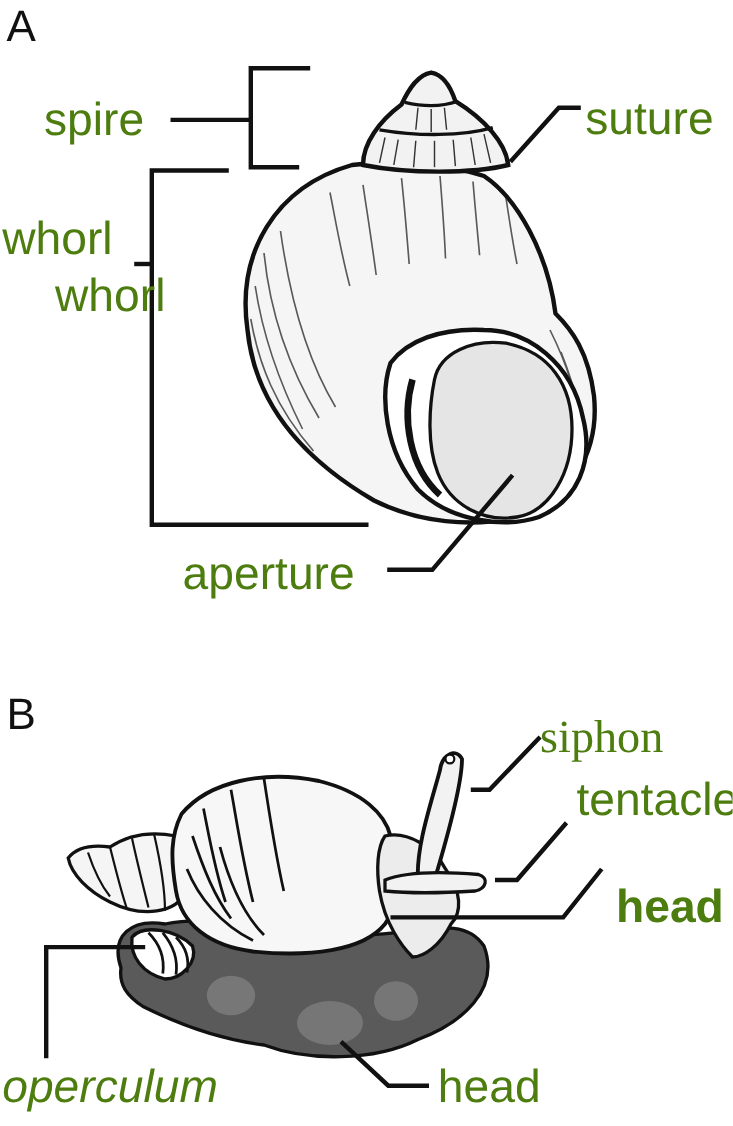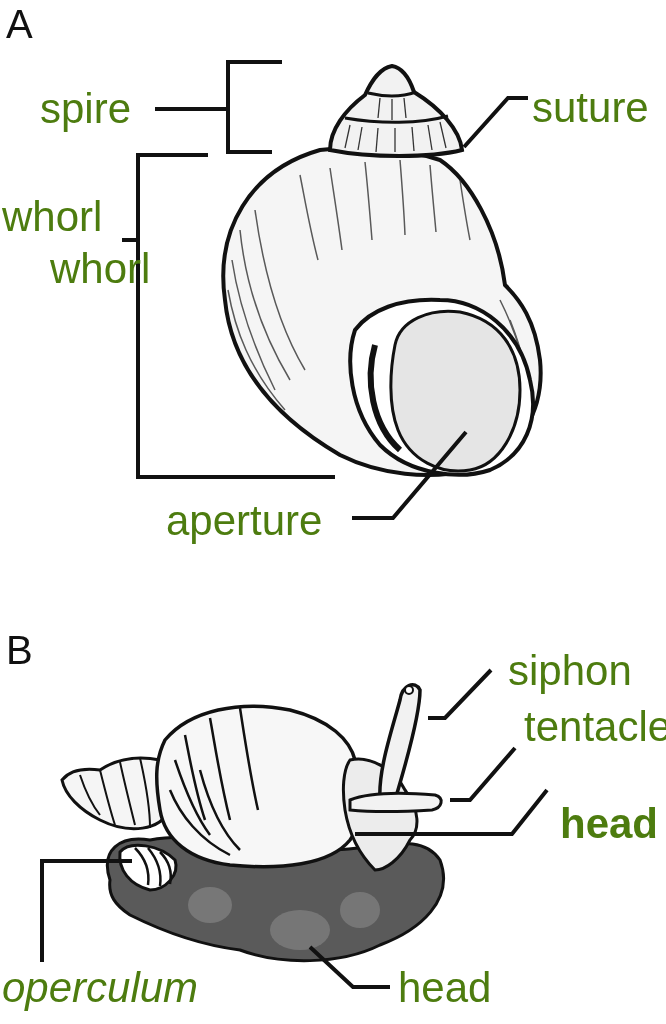--- a/index.html
+++ b/index.html
@@ -126,17 +126,17 @@
 
 <div class="panel-letter" style="left:6px; top:4px;">A</div>
 <div class="panel-letter" style="left:6px; top:630px;">B</div>
 
 <div class="lbl" style="left:40px; top:88px;">spire</div>
 <div class="lbl" style="left:2px; top:196px;">whorl</div>
 <div class="lbl" style="left:2px; top:248px;margin-left:48px;">whorl</div>
 <div class="lbl" style="left:532px; top:76px;margin-top:11px;">suture</div>
 <div class="lbl" style="left:166px; top:500px;text-align:center;">aperture</div>
 
-<div class="lbl" style="left:508px; top:650px;">siphon</div>
+<div class="lbl" style="left:491px; top:650px;font-family:Liberation Serif, serif;">siphon</div>
 <div class="lbl" style="left:500px; top:706px;margin-left:24px;">tentacle</div>
 <div class="lbl" style="left:560px; top:803px;font-weight:bold;">head</div>
 <div class="lbl" style="left:2px; top:967px;font-style:italic;">operculum</div>
 <div class="lbl" style="left:398px; top:967px;">head</div>
 
 </body></html>

